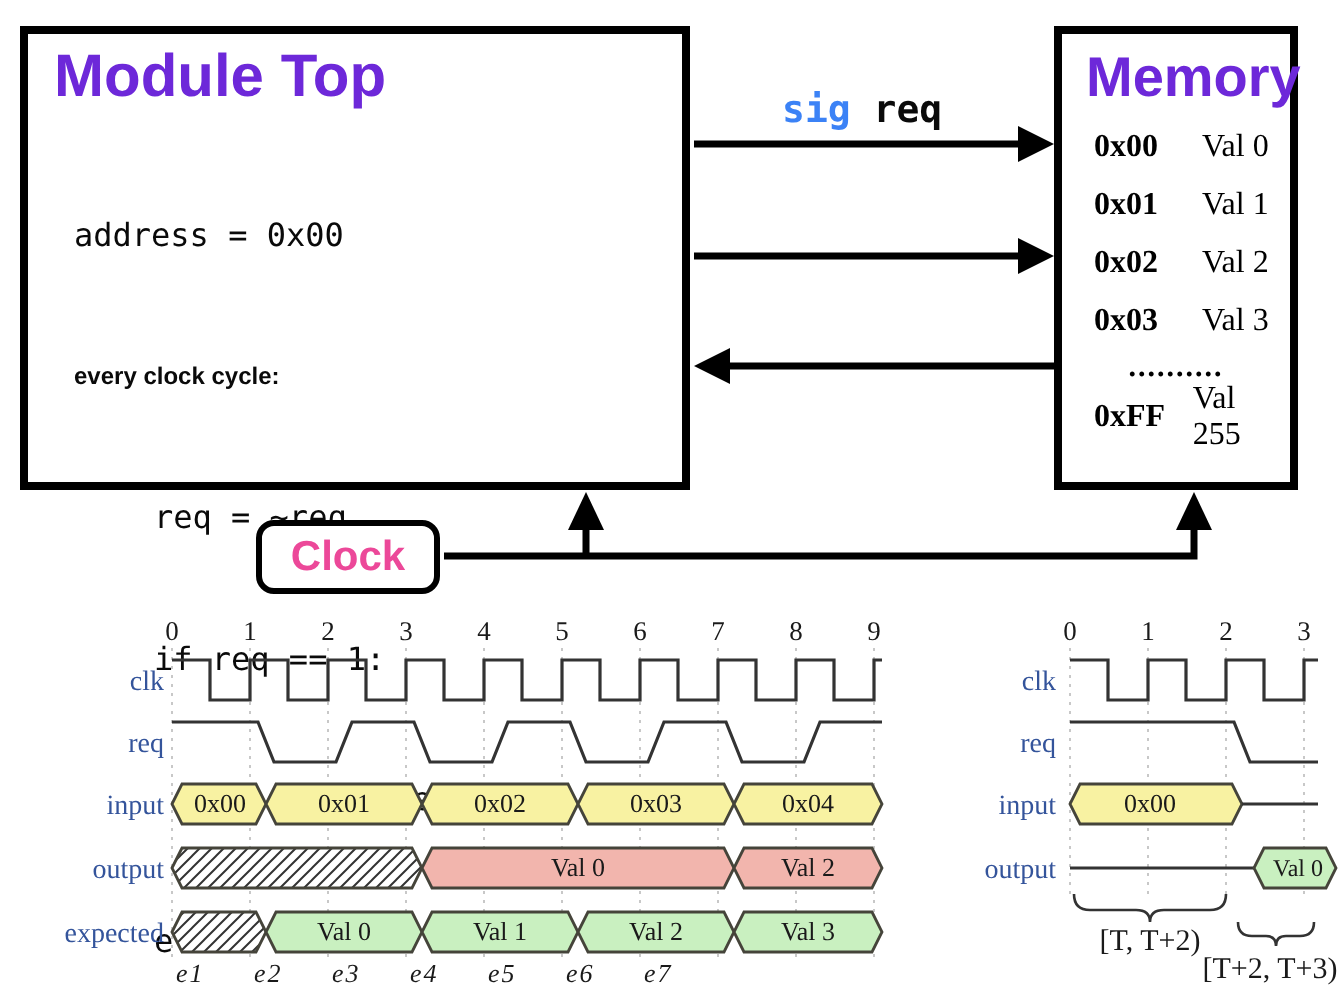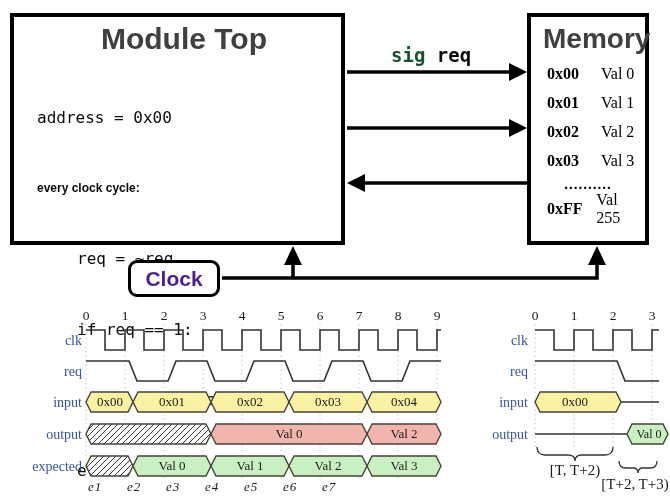--- a/index.html
+++ b/index.html
@@ -1,39 +1,39 @@
 <!DOCTYPE html>
 <html><head>
 <meta charset="utf-8">
 <style>
   html,body{margin:0;padding:0;background:#fff;}
   #stage{position:relative;width:670px;height:497px;background:#fff;overflow:hidden;
          font-family:"Liberation Sans",sans-serif;}
   .box{position:absolute;background:#fff;border:4px solid #000;box-sizing:border-box;}
   .module-top{left:10px;top:13px;width:335px;height:232px;}
   .memory{left:527px;top:13px;width:122px;height:232px;}
-  .box-title{font:bold 30px/34px "Liberation Sans",sans-serif;color:#404040;margin:5px 0 1px 13px;white-space:nowrap;text-align:center;}
+  .box-title{font:bold 30px/34px "Liberation Sans",sans-serif;color:#6d28d9;margin:5px 0 1px 13px;white-space:nowrap;}
   .mem-title{font-size:28px;margin-left:12px;}
   .code{margin:3px 0 0 23px;font:16px/23.5px "DejaVu Sans Mono",monospace;color:#0a0a0a;white-space:pre;}
   .code .bold-sans{font-family:"Liberation Sans",sans-serif;font-weight:bold;font-size:12px;}
   .code .bold-mono{font-weight:normal;}
   .ind1{padding-left:40px;}
   .ind2{padding-left:63px;}
   .mem-rows{margin-top:3px;font-family:"Liberation Serif",serif;font-size:16px;color:#000;}
   .mem-row{height:29px;display:flex;align-items:center;padding-left:16px;}
   .mem-addr{font-weight:bold;width:54px;}
   .mem-dots{height:19px;text-align:center;font-weight:bold;letter-spacing:1px;font-size:15px;line-height:19px;}
   .overlay{position:absolute;left:0;top:0;pointer-events:none;}
   .sig-label{position:absolute;font:bold 19px "DejaVu Sans Mono",monospace;color:#0a0a0a;white-space:pre;}
-  .c-orange{color:#14532d;}
+  .c-orange{color:#3b82f6;}
   .c-green{color:#2c8a2c;}
   .clock-box{position:absolute;left:128px;top:260px;width:92px;height:37px;background:#fff;
              border:3.5px solid #000;border-radius:9px;box-sizing:border-box;
              display:flex;align-items:center;justify-content:center;}
-  .clock-label{font:bold 21px "Liberation Sans",sans-serif;color:#4c1d95;}
+  .clock-label{font:bold 21px "Liberation Sans",sans-serif;color:#ec4899;}
   .wave{position:absolute;}
   .wave-left{left:30px;top:308px;}
   .wave-right{left:480px;top:308px;}
   text{font-family:"Liberation Serif",serif;}
   .tick{font-size:13.5px;fill:#1a1a1a;text-anchor:middle;}
   .siglab{font-size:14px;fill:#34549b;text-anchor:end;}
   .buslab{font-size:13px;fill:#1a1a1a;text-anchor:middle;}
   .buslab-sm{font-size:12px;fill:#1a1a1a;text-anchor:middle;}
   .evlab{font-size:13px;font-style:italic;fill:#1a1a1a;letter-spacing:1px;}
   .bracelab{font-size:15px;fill:#1a1a1a;text-anchor:middle;}

